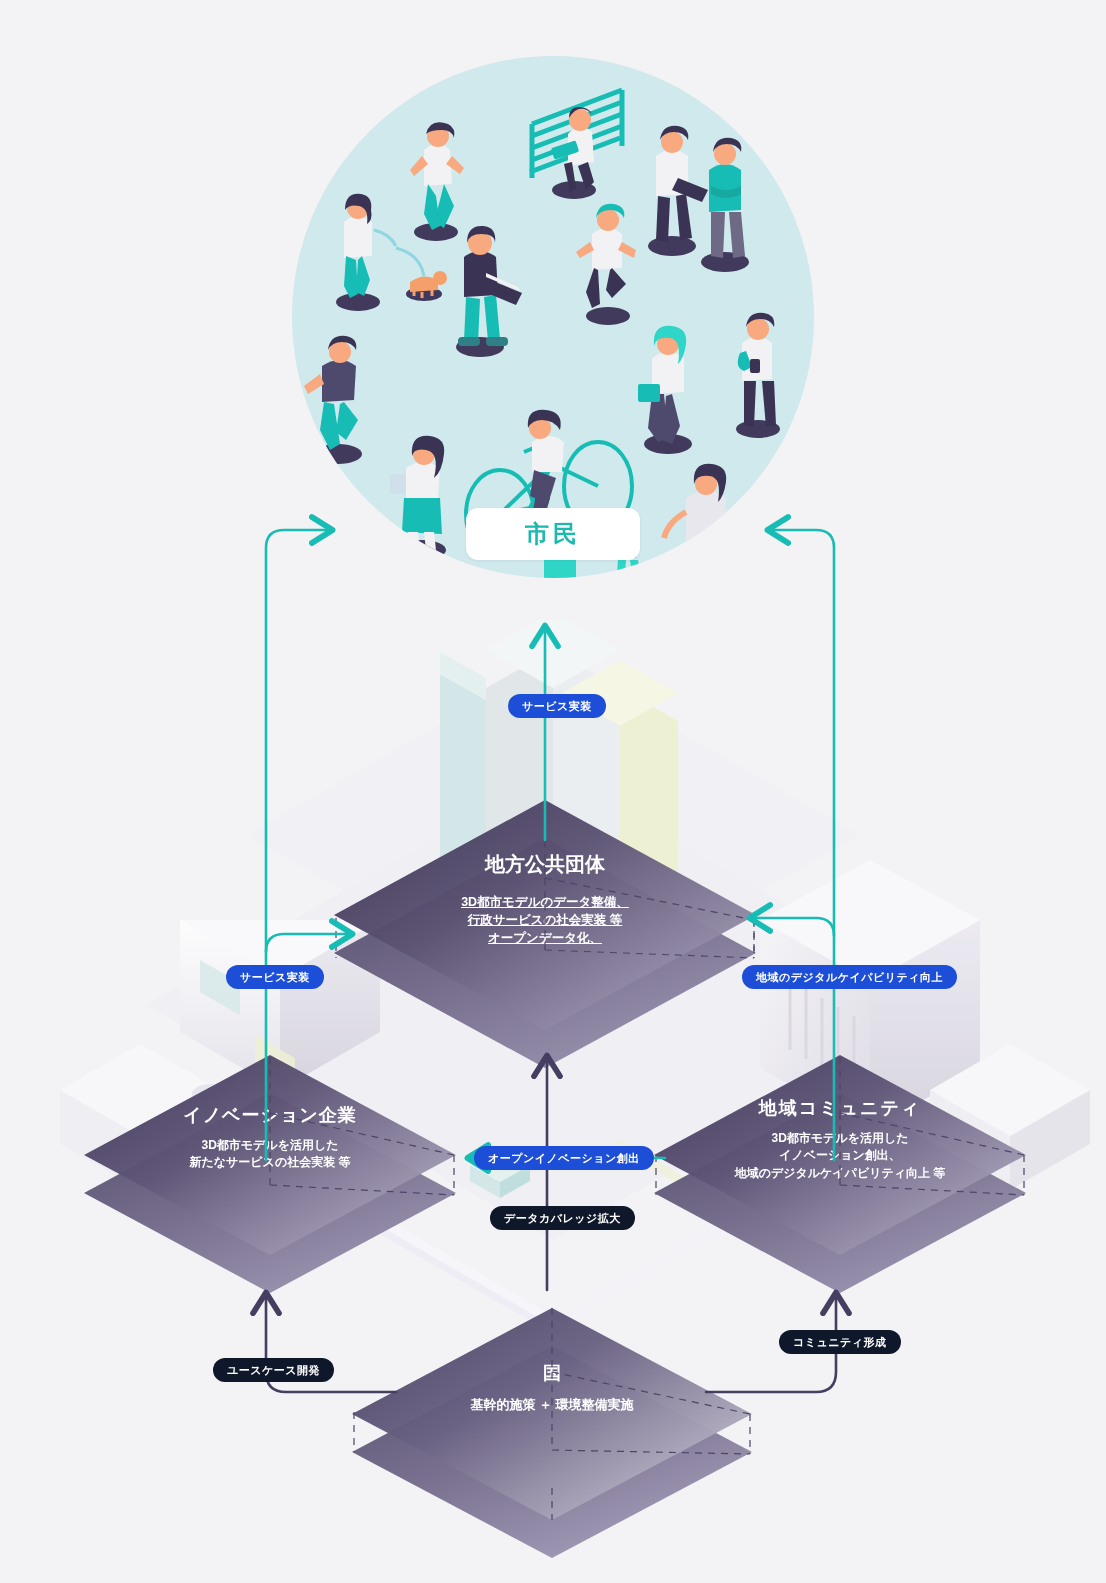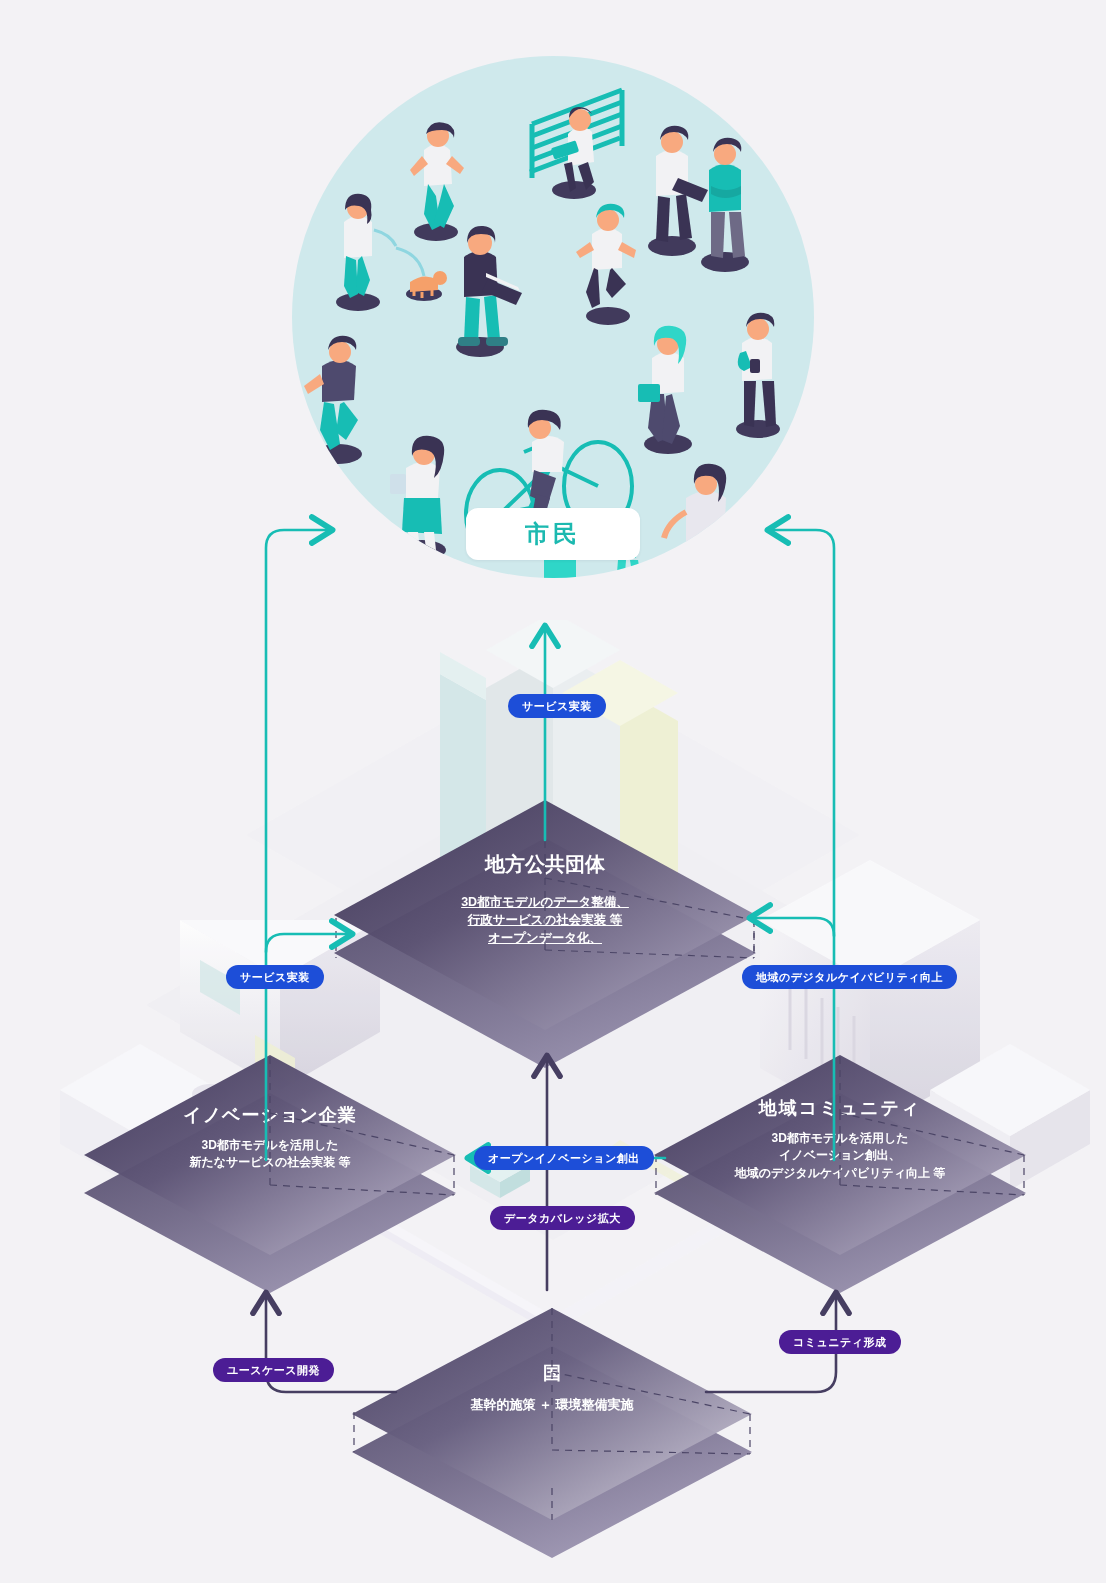--- a/index.html
+++ b/index.html
@@ -42,21 +42,21 @@
   .node .desc{ font-weight:bold; }
 
   
   .pill{
     position:absolute; display:flex; align-items:center; justify-content:center;
     border-radius:100px; color:#fff; white-space:nowrap;
     font-weight:bold; z-index:30;
     padding:0 14px; height:24px; font-size:11px; letter-spacing:.5px;
   }
   .pill.teal{ background:#1d4ed8; }
-  .pill.navy{ background:#4c1d95; }
+  .pill.navy{ background:#0f172a; }
 
   
   svg.wires{ position:absolute; left:0; top:0; width:1106px; height:1583px; z-index:20; overflow:visible; }
 
   
   svg#city{ position:absolute; left:0; top:620px; width:1106px; height:800px; z-index:1; }
 </style>
 </head>
 <body>
 

